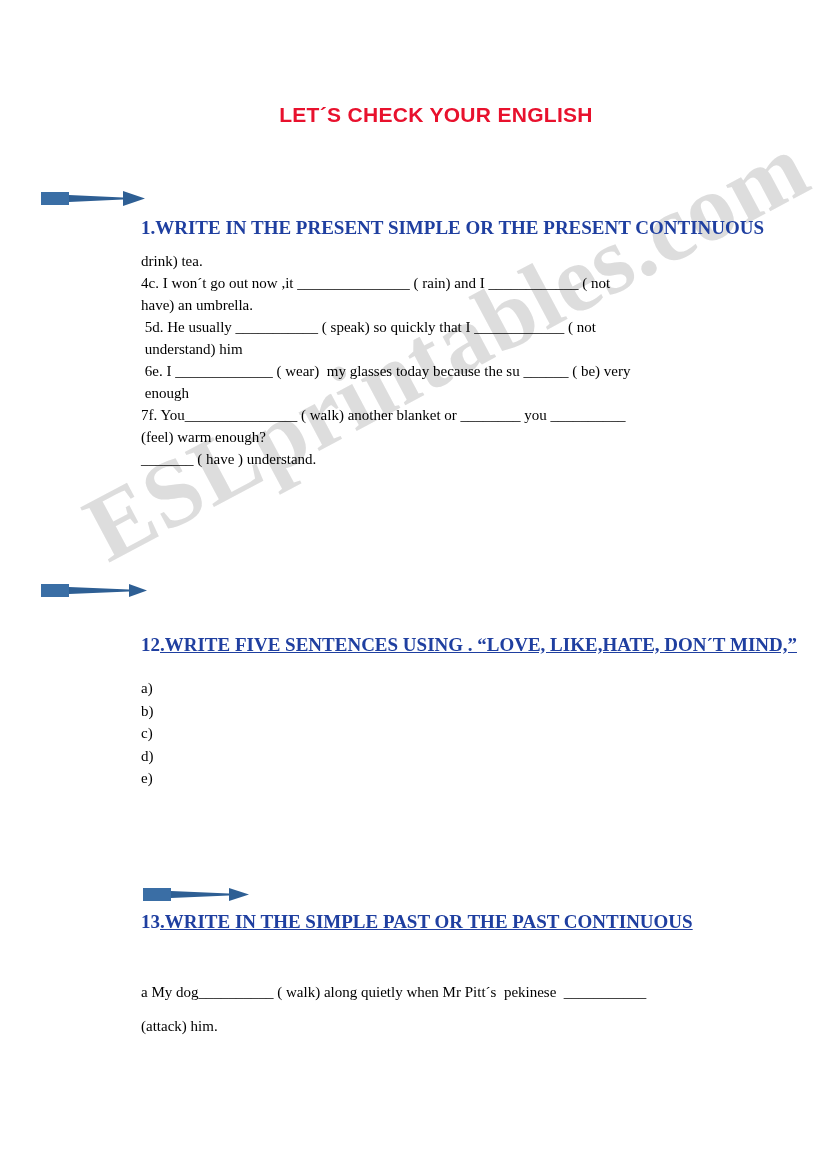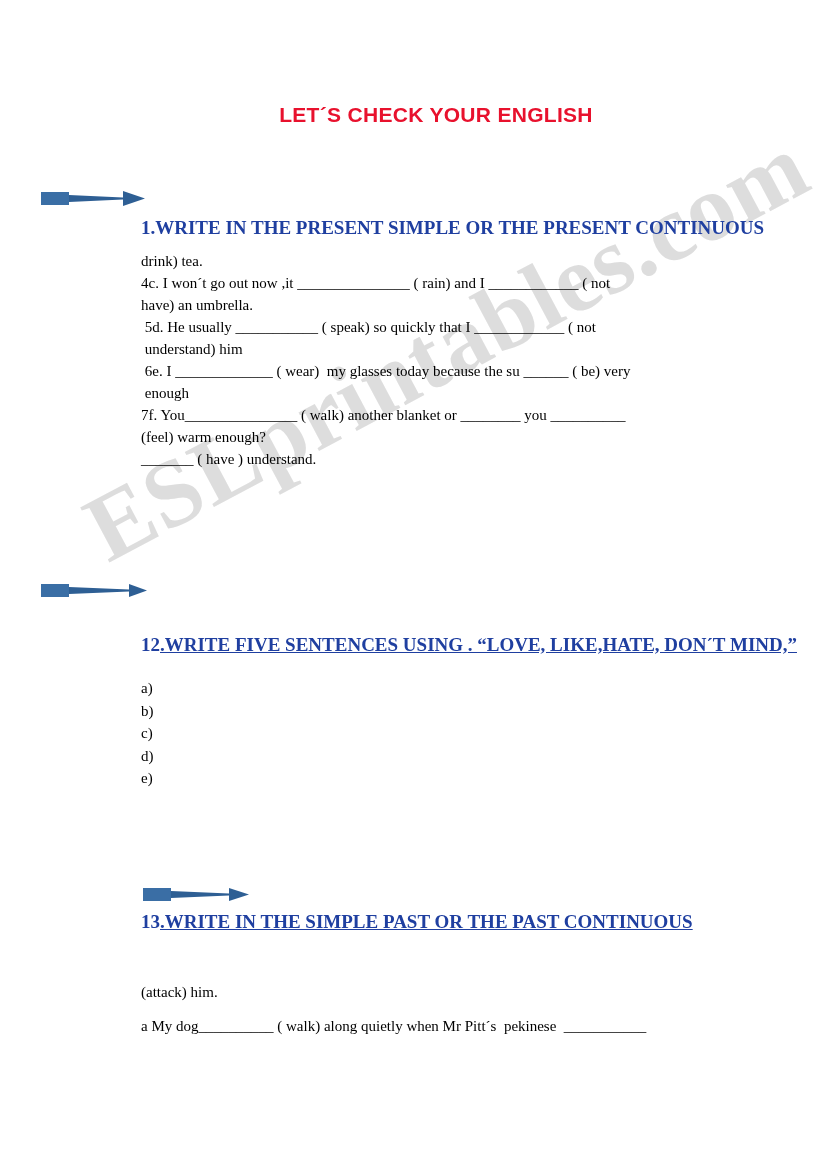--- a/index.html
+++ b/index.html
@@ -183,17 +183,17 @@
       <path d="M30 9 L88 11.5 L88 13.5 L30 16 Z" fill="#2e5f94"></path>
       <path d="M88 6 L108 12.5 L88 19 Z" fill="#2e5f94"></path>
     </svg>
   </div>
 
   <div class="section-heading" style="left:118px; top:911px;font-family:Liberation Serif, serif;">
     <span class="numprefix">13</span><span class="underlined">.WRITE IN THE SIMPLE PAST OR THE PAST CONTINUOUS</span>
   </div>
 
   <div class="last-block" style="left:118px; top:975px; width:600px;">
+    <div class="line">a My dog__________ ( walk) along quietly when Mr Pitt´s  pekinese  ___________</div>
     <div class="line">(attack) him.</div>
-    <div class="line">a My dog__________ ( walk) along quietly when Mr Pitt´s  pekinese  ___________</div>
   </div>
 
 </div>
 
 </body></html>

